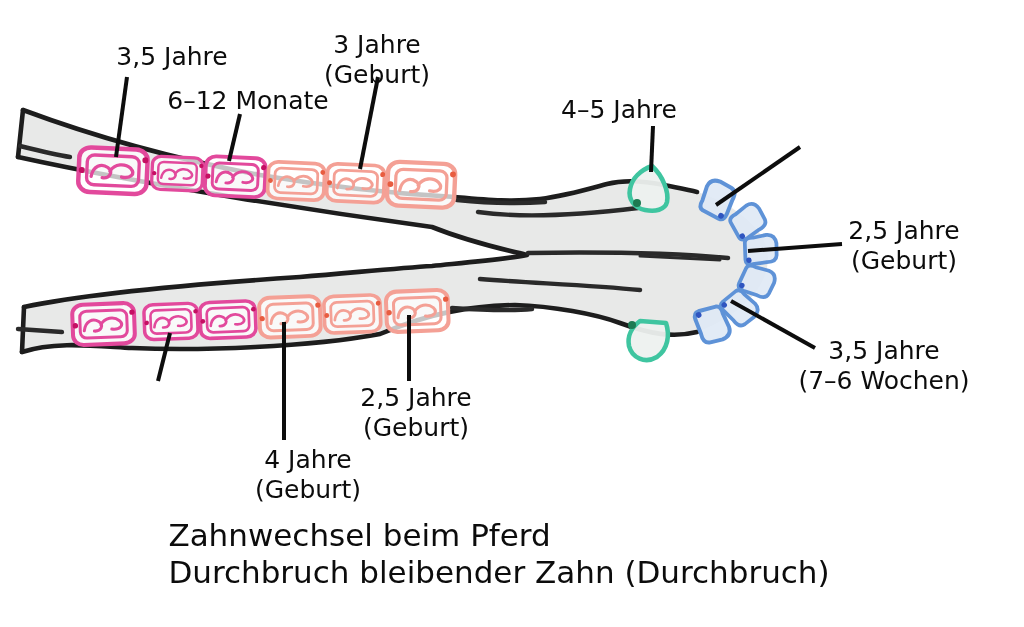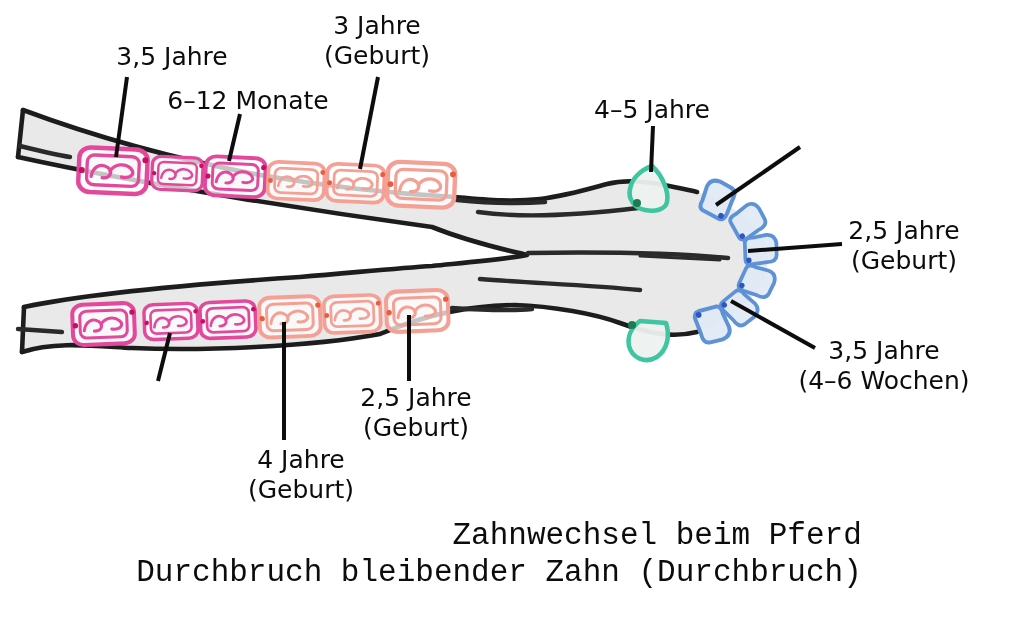--- a/index.html
+++ b/index.html
@@ -17,26 +17,25 @@
     transform:translateX(-50%);
     text-align:center;
     font-size:25px;
     line-height:1.18;
     white-space:nowrap;
     color:var(--text,#0c0c0c);
   }
   .figtitle{
     position:absolute;
     transform:translateX(-50%);
-    text-align:right;
+    text-align:left;
     font-size:31px;
     line-height:1.2;
     white-space:nowrap;
     color:var(--text,#0c0c0c);
-    font-family:Liberation Mono, monospace;
   }
   
   .tooth-m{color:var(--cheek-pink,#e2499c);--dot:var(--cheek-pink-dark,#c50f63);}
   .tooth-s{color:var(--cheek-salmon,#f4a095);--dot:var(--cheek-salmon-dark,#e85c40);}
   .tooth-c{color:var(--canine-teal,#3fc5a0);--dot:var(--canine-teal-dark,#1d7a52);}
   .tooth-i{color:var(--incisor-blue,#5e92d7);--dot:var(--incisor-blue-dark,#2f55c0);}
 </style>
 </head>
 <body>
 
@@ -137,36 +136,36 @@
       <path d="M409,381 L409,315"></path>
     </g>
   </svg>
 
   <div class="lbl" style="left:172px;top:42px">
     <div>3,5 Jahre</div>
   </div>
   <div class="lbl" style="left:248px;top:86px">
     <div>6–12 Monate</div>
   </div>
-  <div class="lbl" style="left:377px;top:11px">
+  <div class="lbl" style="left:377px;top:30px">
     <div>3 Jahre</div>
     <div>(Geburt)</div>
   </div>
-  <div class="lbl" style="left:652px;top:95px">
+  <div class="lbl" style="left:619px;top:95px">
     <div>4–5 Jahre</div>
   </div>
   <div class="lbl" style="left:904px;top:216px">
     <div>2,5 Jahre</div>
     <div>(Geburt)</div>
   </div>
   <div class="lbl" style="left:884px;top:336px">
     <div>3,5 Jahre</div>
-    <div>(4–6 Wochen)</div>
+    <div>(7–6 Wochen)</div>
   </div>
-  <div class="lbl" style="left:301px;top:445px">
+  <div class="lbl" style="left:308px;top:445px">
     <div>4 Jahre</div>
     <div>(Geburt)</div>
   </div>
   <div class="lbl" style="left:416px;top:383px">
     <div>2,5 Jahre</div>
     <div>(Geburt)</div>
   </div>
 
   <div class="figtitle" style="left:499px;top:517px">
     <div>Zahnwechsel beim Pferd</div>

